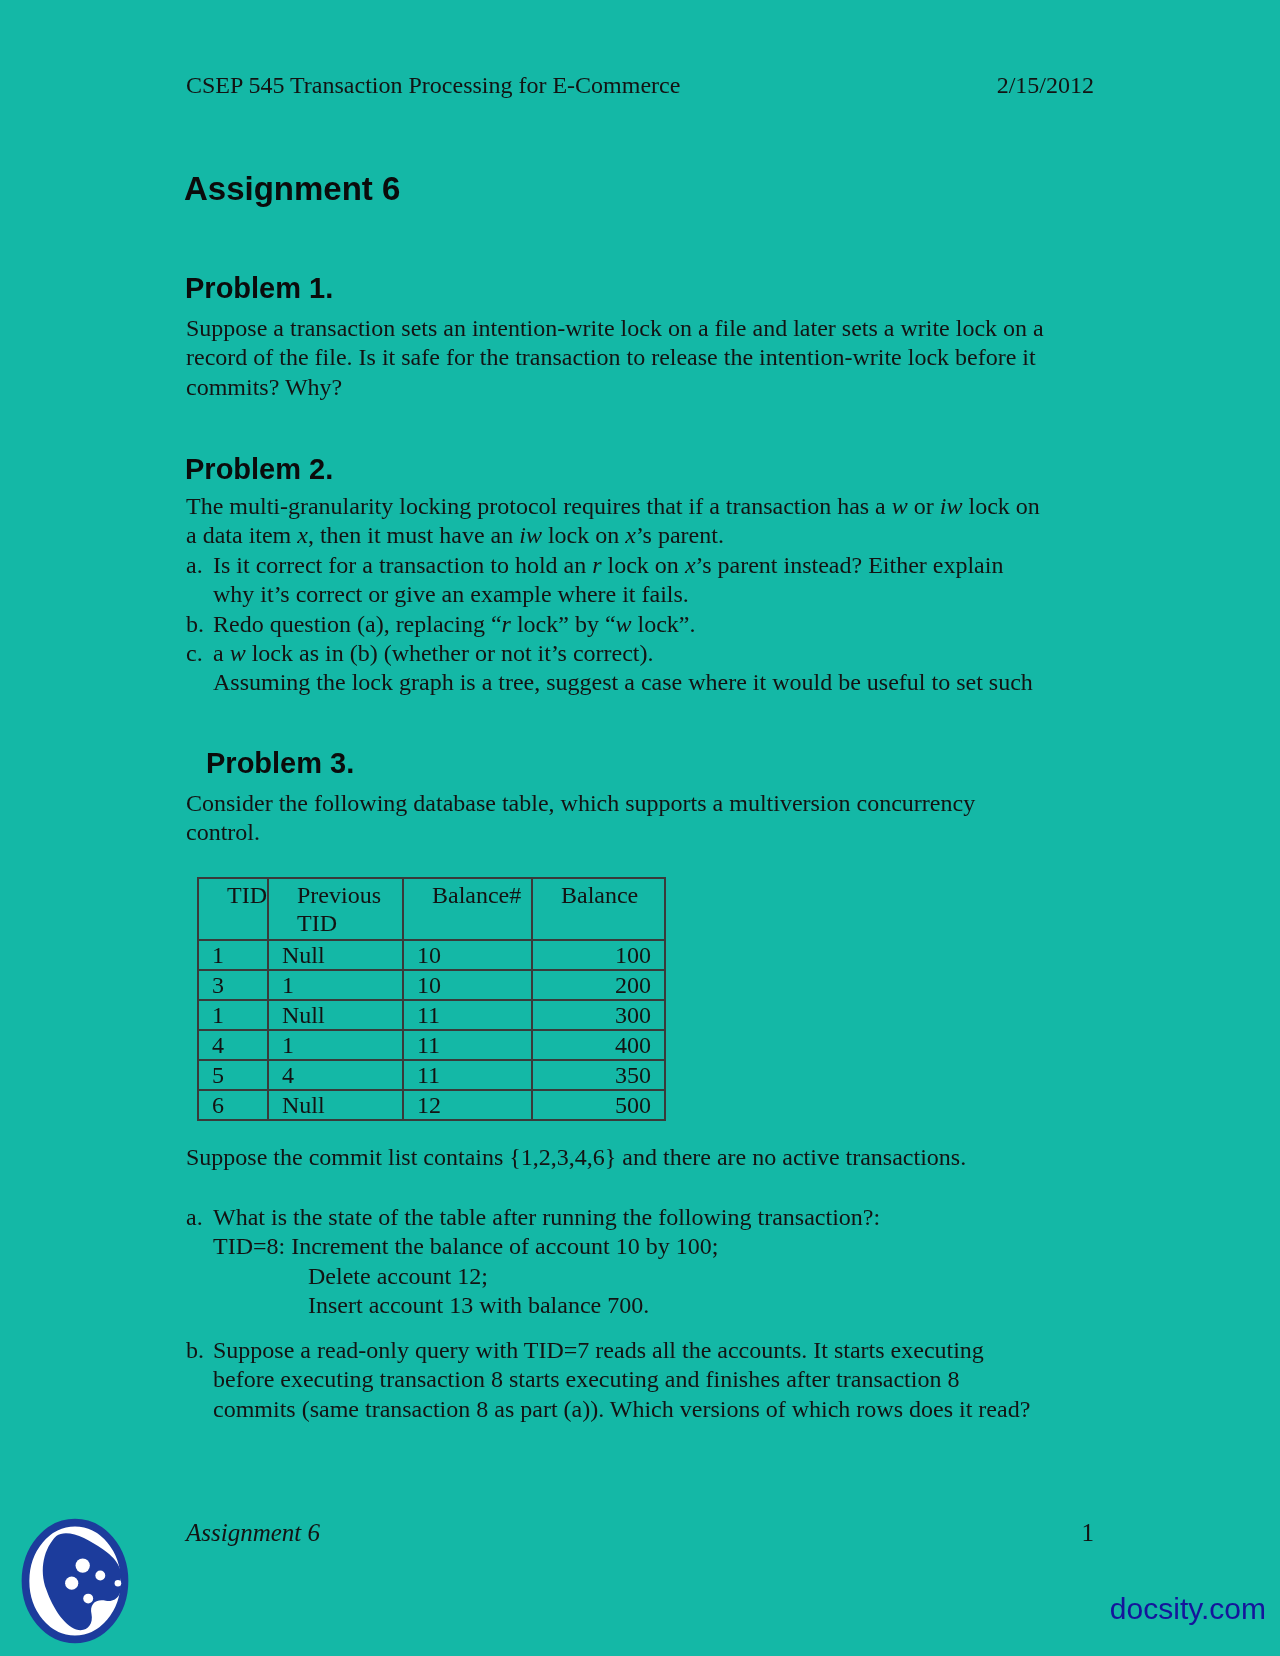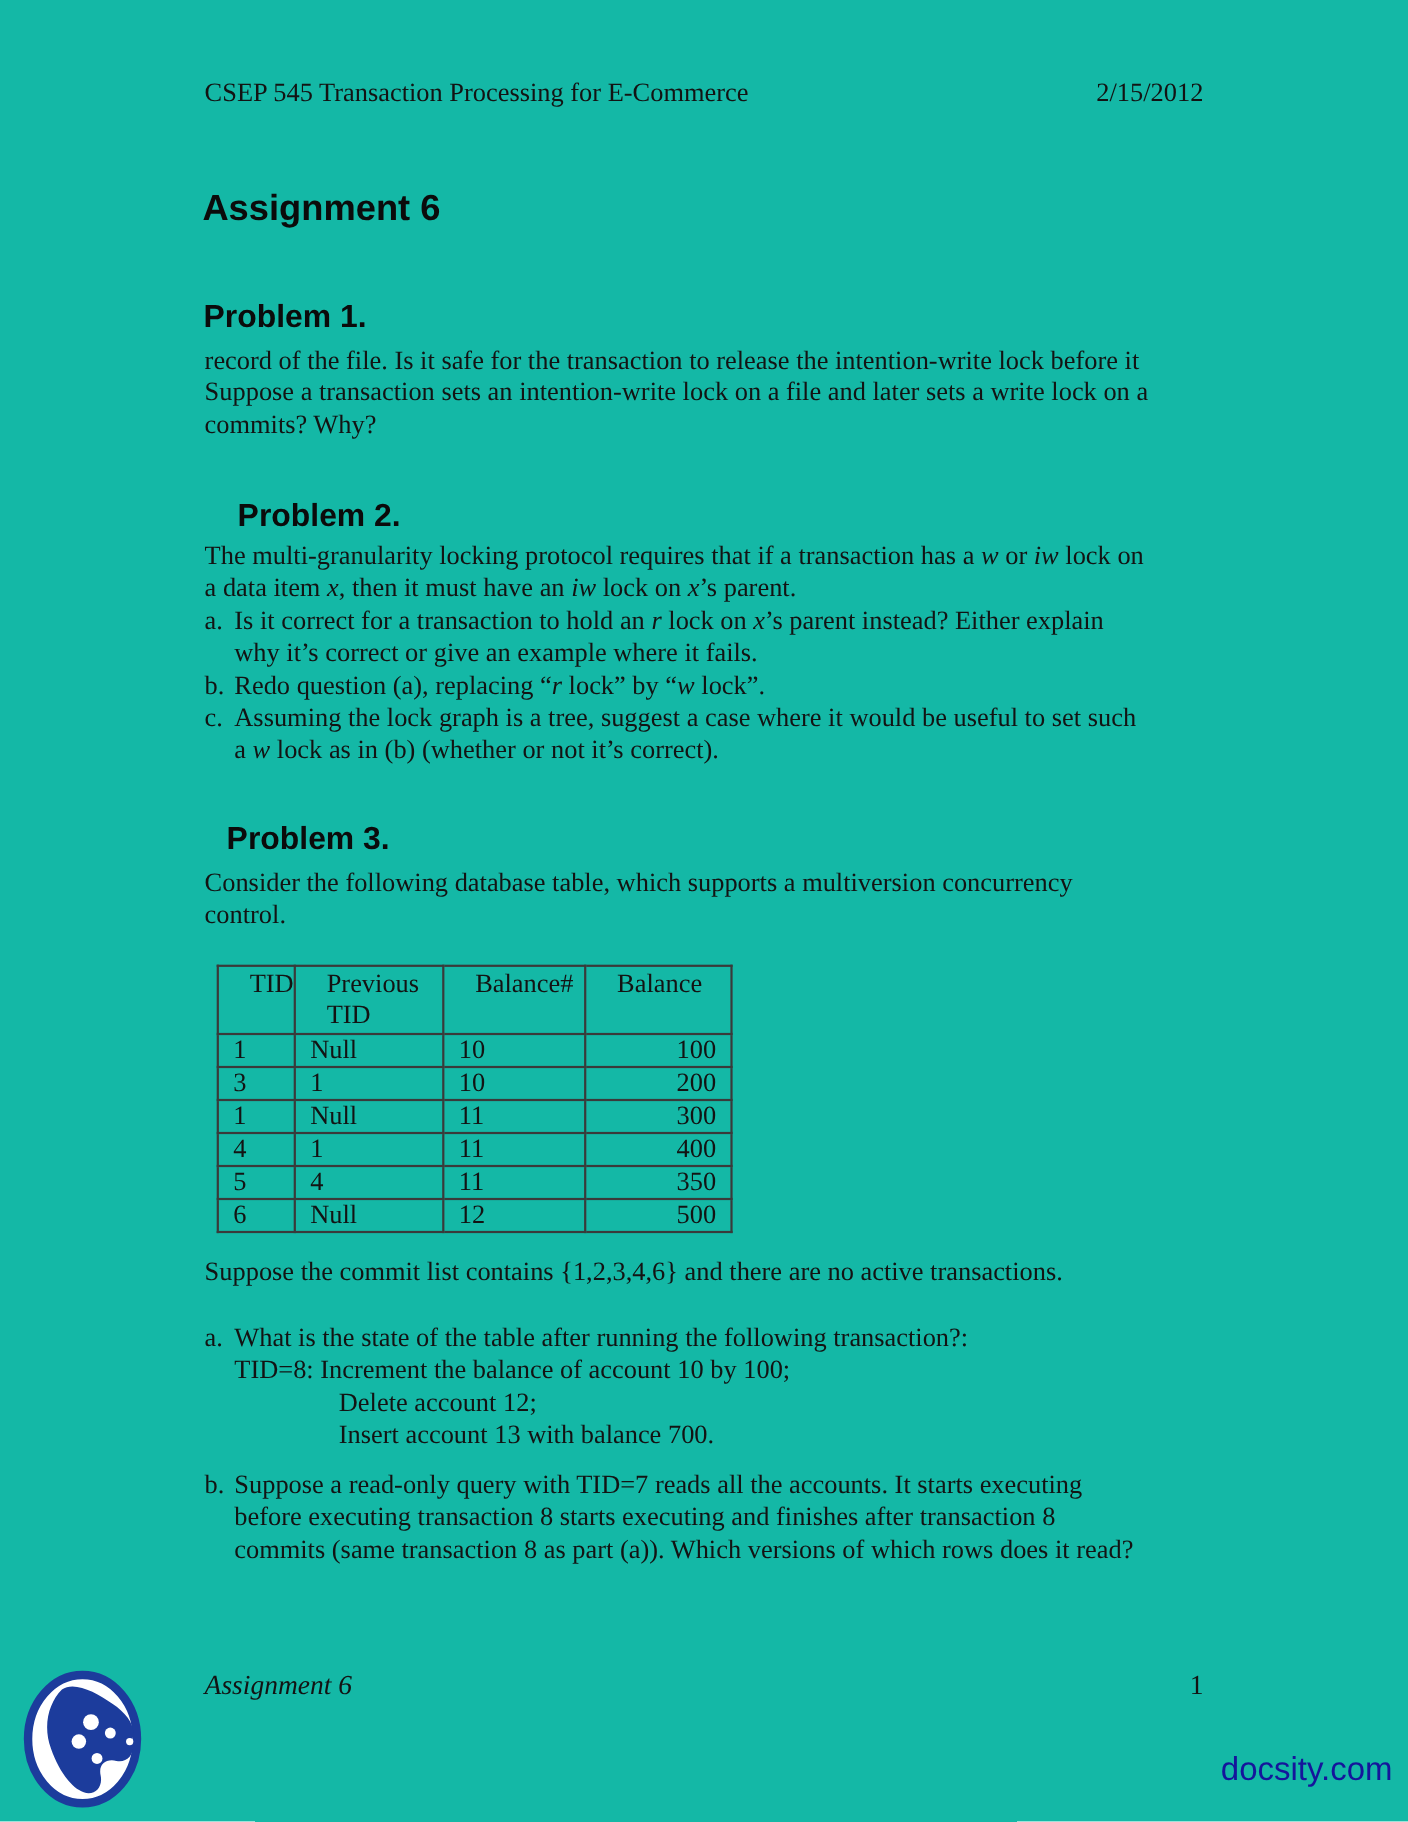--- a/index.html
+++ b/index.html
@@ -69,47 +69,47 @@
 
   <div class="abs doc-header">
     <span>CSEP 545 Transaction Processing for E-Commerce</span>
     <span>2/15/2012</span>
   </div>
 
   <div class="abs doc-title">Assignment 6</div>
 
   <div class="abs prob-heading" style="top:271px;">Problem 1.</div>
   <div class="abs para body-text" style="top:314px;">
+    <div class="line">Suppose a transaction sets an intention-write lock on a file and later sets a write lock on a</div>
     <div class="line">record of the file. Is it safe for the transaction to release the intention-write lock before it</div>
-    <div class="line">Suppose a transaction sets an intention-write lock on a file and later sets a write lock on a</div>
     <div class="line">commits? Why?</div>
   </div>
 
-  <div class="abs prob-heading" style="top:452px;margin-left:31px;">Problem 2.</div>
+  <div class="abs prob-heading" style="top:452px;">Problem 2.</div>
   <div class="abs para body-text" style="top:492px;">
     <div class="line">The multi-granularity locking protocol requires that if a transaction has a <i>w</i> or <i>iw</i> lock on</div>
     <div class="line">a data item <i>x</i>, then it must have an <i>iw</i> lock on <i>x</i>’s parent.</div>
     <div class="list-item">
       <span class="marker">a.</span>
       <div class="item-lines">
         <div class="line">Is it correct for a transaction to hold an <i>r</i> lock on <i>x</i>’s parent instead? Either explain</div>
         <div class="line">why it’s correct or give an example where it fails.</div>
       </div>
     </div>
     <div class="list-item">
       <span class="marker">b.</span>
       <div class="item-lines">
         <div class="line">Redo question (a), replacing “<i>r</i> lock” by “<i>w</i> lock”.</div>
       </div>
     </div>
     <div class="list-item">
       <span class="marker">c.</span>
       <div class="item-lines">
+        <div class="line">a <i>w</i> lock as in (b) (whether or not it’s correct).</div>
         <div class="line">Assuming the lock graph is a tree, suggest a case where it would be useful to set such</div>
-        <div class="line">a <i>w</i> lock as in (b) (whether or not it’s correct).</div>
       </div>
     </div>
   </div>
 
   <div class="abs prob-heading" style="top:746px;margin-left:21px;">Problem 3.</div>
   <div class="abs para body-text" style="top:789px;">
     <div class="line">Consider the following database table, which supports a multiversion concurrency</div>
     <div class="line">control.</div>
   </div>
 

